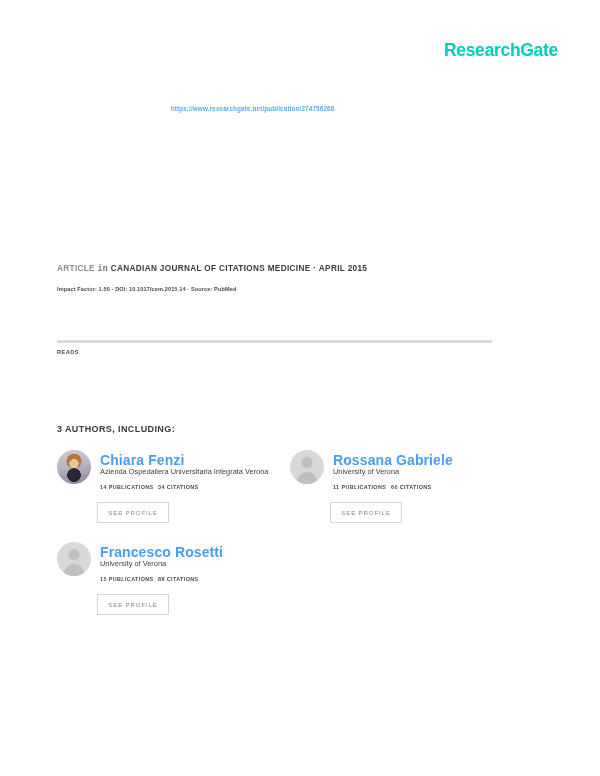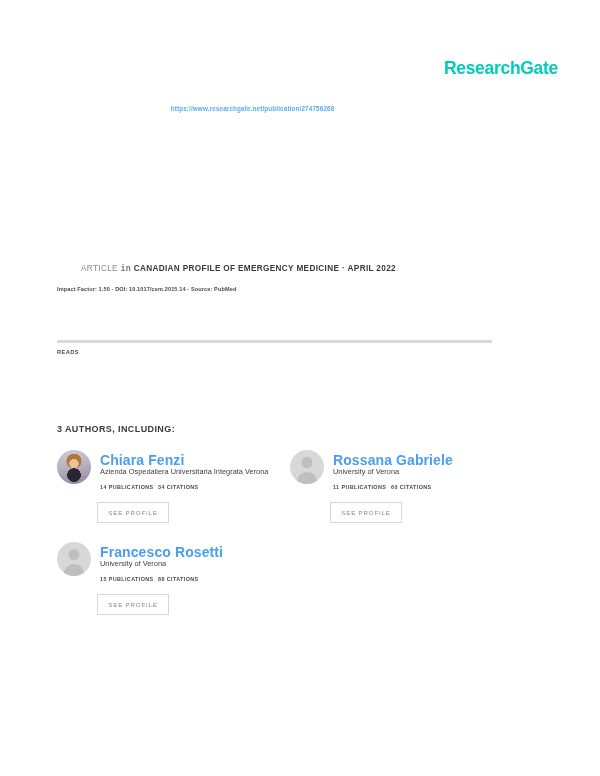--- a/index.html
+++ b/index.html
@@ -18,21 +18,21 @@
 
   .page {
     position: absolute;
     inset: 0;
     background: #ffffff;
   }
 
   
   .rg-logo {
     position: absolute;
-    top: 58px;
+    top: 40px;
     right: 42px;
     font-size: 17.5px;
     font-weight: bold;
     letter-spacing: -0.3px;
     color: #00ccbb;
     filter: blur(0.35px);
     white-space: nowrap;
   }
 
   .rg-url {
@@ -55,23 +55,22 @@
     position: absolute;
     top: 264px;
     left: 57px;
     font-size: 8.2px;
     letter-spacing: 0.35px;
     color: #3f3f3f;
     filter: blur(0.5px);
     white-space: nowrap;
   }
   .article-line .lbl {
-    font-weight: normal;
+    font-weight: bold;
     color: #8c8c8c;
-    margin-left: 24px;
   }
   .article-line .in {
     font-weight: bold;
     color: #707070;
     font-style: normal;
     font-family: Liberation Mono, monospace;
   }
   .article-line .jrn {
     font-weight: bold;
     color: #3a3a3a;
@@ -235,23 +234,23 @@
 <body>
 
 <div class="page">
 
   <div class="rg-logo">ResearchGate</div>
   <div class="rg-url">https://www.researchgate.net/publication/274756268</div>
 
   <div class="article-line">
     <span class="lbl">ARTICLE</span>
     <span class="in">in</span>
-    <span class="jrn">CANADIAN PROFILE OF EMERGENCY MEDICINE</span>
+    <span class="jrn">CANADIAN JOURNAL OF CITATIONS MEDICINE</span>
     <span class="jrn">·</span>
-    <span class="jrn">APRIL 2022</span>
+    <span class="jrn">APRIL 2015</span>
   </div>
   <div class="impact-line">Impact Factor: 1.50 · DOI: 10.1017/cem.2015.14 · Source: PubMed</div>
 
   <div class="divider"></div>
   <div class="reads-label">READS</div>
 
   <div class="authors-heading">3 AUTHORS, INCLUDING:</div>
 
   <div class="author a0">
     <div class="avatar photo"></div>

